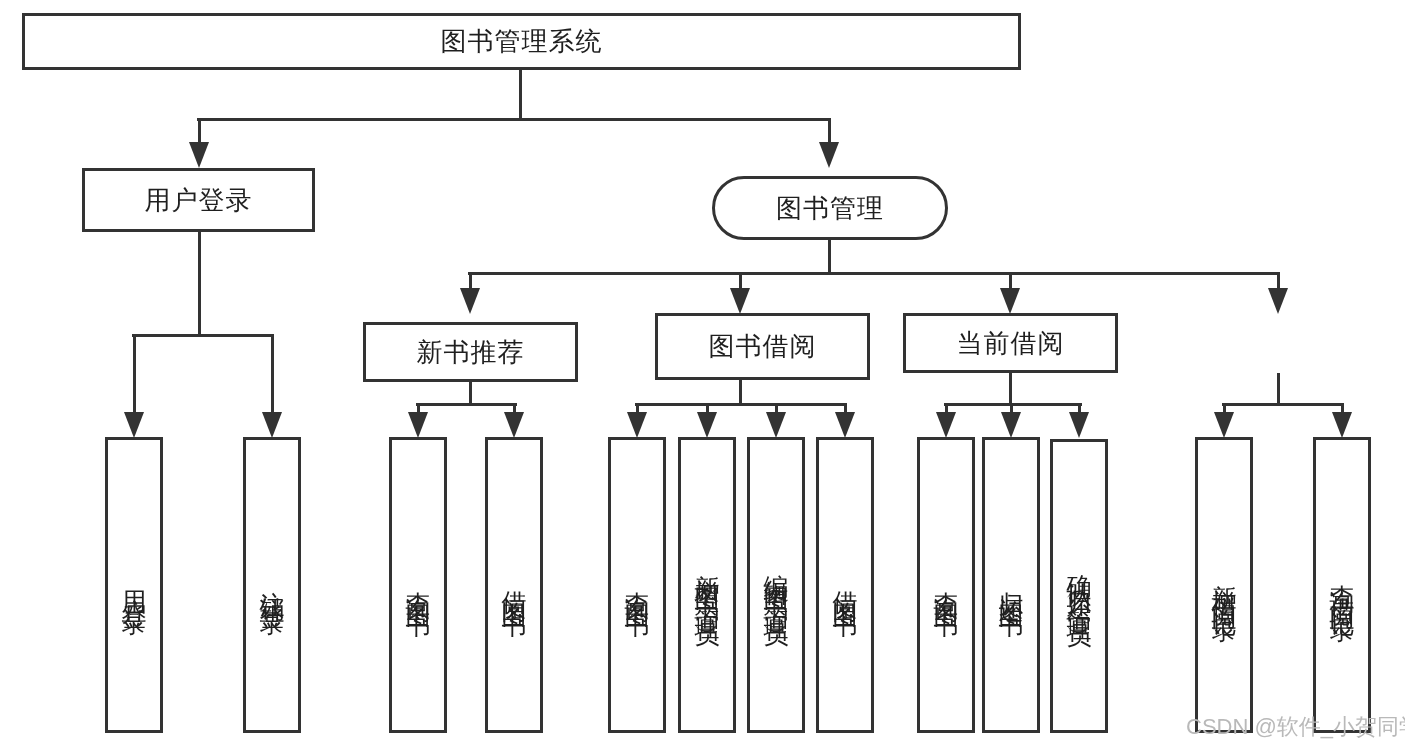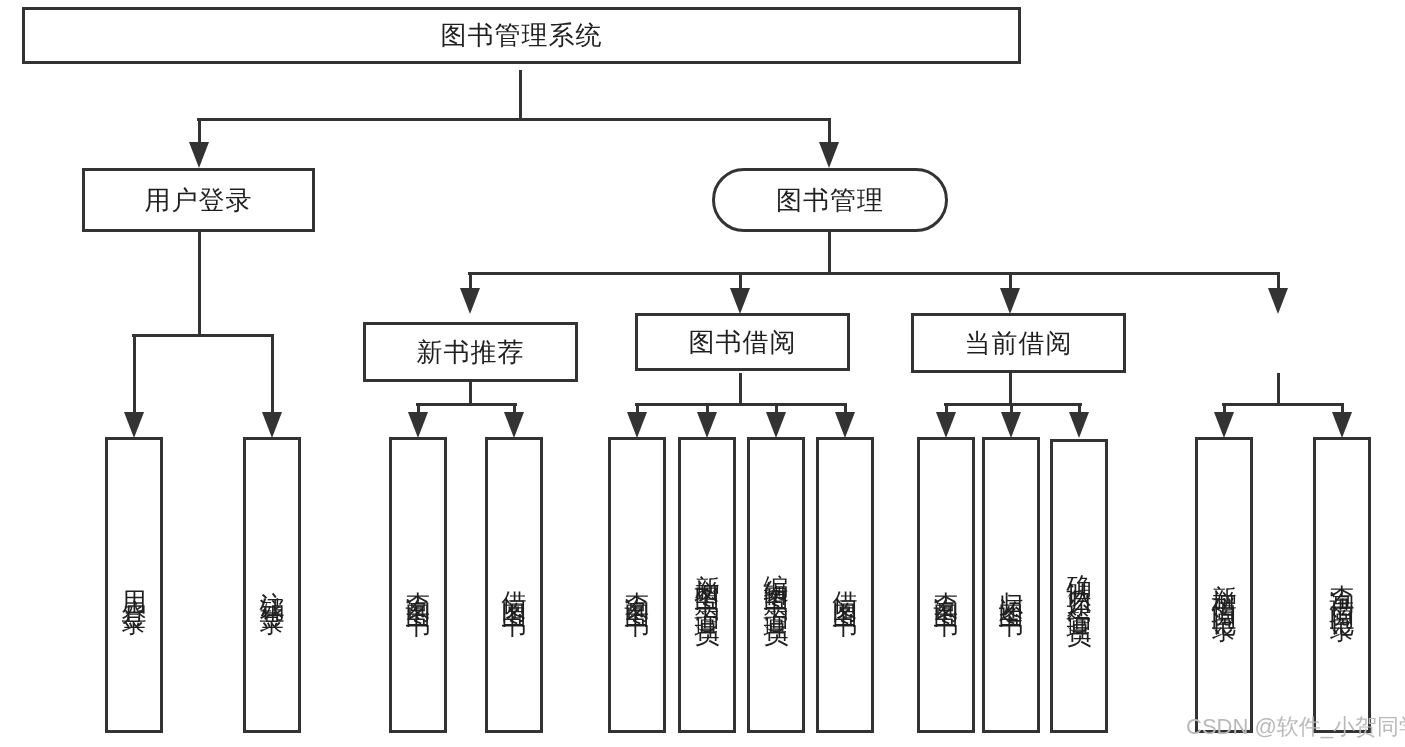--- a/index.html
+++ b/index.html
@@ -55,53 +55,53 @@
     color: #b9b9b9;
     white-space: nowrap;
     z-index: 5;
   }
 </style>
 </head>
 <body>
 
 <div class="stage">
 
-  <div class="box hbox" style="left:22px; top:7px; width:999px; height:57px;">图书管理系统</div>
+  <div class="box hbox" style="left:22px; top:13px; width:999px; height:57px;">图书管理系统</div>
 
   <div class="line" style="left:519px; top:70px; width:3px; height:51px;"></div>
   <div class="line" style="left:197px; top:118px; width:634px; height:3px;"></div>
   <div class="line" style="left:198px; top:118px; width:3px; height:26px;"></div>
   <div class="line" style="left:828px; top:118px; width:3px; height:26px;"></div>
   <div class="arrow" style="left:189px; top:142px;"></div>
   <div class="arrow" style="left:819px; top:142px;"></div>
 
   <div class="box hbox" style="left:82px; top:168px; width:233px; height:64px;">用户登录</div>
-  <div class="box hbox" style="left:712px; top:168px; width:236px; height:64px;border-radius:32px;">图书管理</div>
+  <div class="box hbox" style="left:712px; top:176px; width:236px; height:64px;border-radius:32px;">图书管理</div>
 
   <div class="line" style="left:198px; top:232px; width:3px; height:105px;"></div>
   <div class="line" style="left:132px; top:334px; width:142px; height:3px;"></div>
   <div class="line" style="left:133px; top:334px; width:3px; height:80px;"></div>
   <div class="line" style="left:271px; top:334px; width:3px; height:80px;"></div>
   <div class="arrow" style="left:124px; top:412px;"></div>
   <div class="arrow" style="left:262px; top:412px;"></div>
 
   <div class="line" style="left:828px; top:232px; width:3px; height:43px;"></div>
   <div class="line" style="left:468px; top:272px; width:812px; height:3px;"></div>
   <div class="line" style="left:469px; top:272px; width:3px; height:17px;"></div>
   <div class="line" style="left:739px; top:272px; width:3px; height:17px;"></div>
   <div class="line" style="left:1009px; top:272px; width:3px; height:17px;"></div>
   <div class="line" style="left:1277px; top:272px; width:3px; height:17px;"></div>
   <div class="arrow" style="left:460px; top:288px;"></div>
   <div class="arrow" style="left:730px; top:288px;"></div>
   <div class="arrow" style="left:1000px; top:288px;"></div>
   <div class="arrow" style="left:1268px; top:288px;"></div>
 
   <div class="box hbox" style="left:363px; top:322px; width:215px; height:60px;">新书推荐</div>
-  <div class="box hbox" style="left:635px; top:313px; width:215px; height:58px;">图书借阅</div>
-  <div class="box hbox" style="left:903px; top:313px; width:215px; height:60px;margin-left:8px;">当前借阅</div>
+  <div class="box hbox" style="left:655px; top:313px; width:215px; height:67px;">图书借阅</div>
+  <div class="box hbox" style="left:903px; top:313px; width:215px; height:60px;">当前借阅</div>
 
   <div class="line" style="left:469px; top:373px; width:3px; height:33px;"></div>
   <div class="line" style="left:416px; top:403px; width:101px; height:3px;"></div>
   <div class="line" style="left:417px; top:403px; width:3px; height:13px;"></div>
   <div class="line" style="left:513px; top:403px; width:3px; height:13px;"></div>
   <div class="arrow" style="left:408px; top:412px;"></div>
   <div class="arrow" style="left:504px; top:412px;"></div>
 
   <div class="line" style="left:739px; top:373px; width:3px; height:33px;"></div>
   <div class="line" style="left:635px; top:403px; width:212px; height:3px;"></div>

